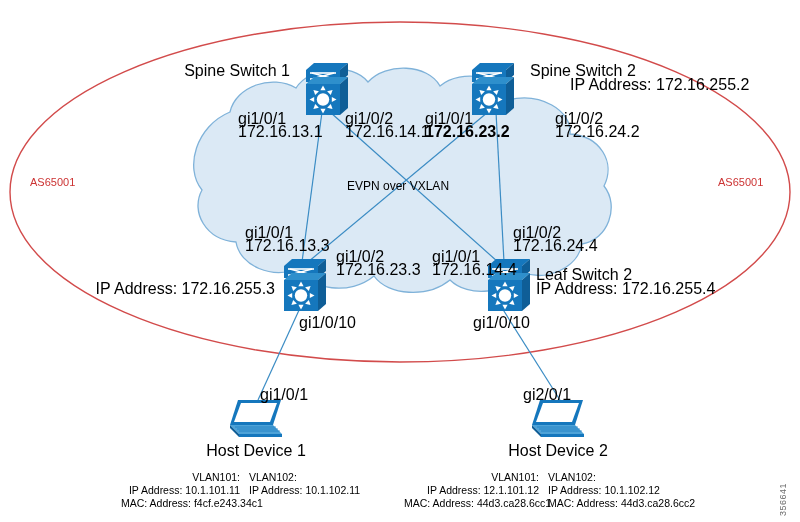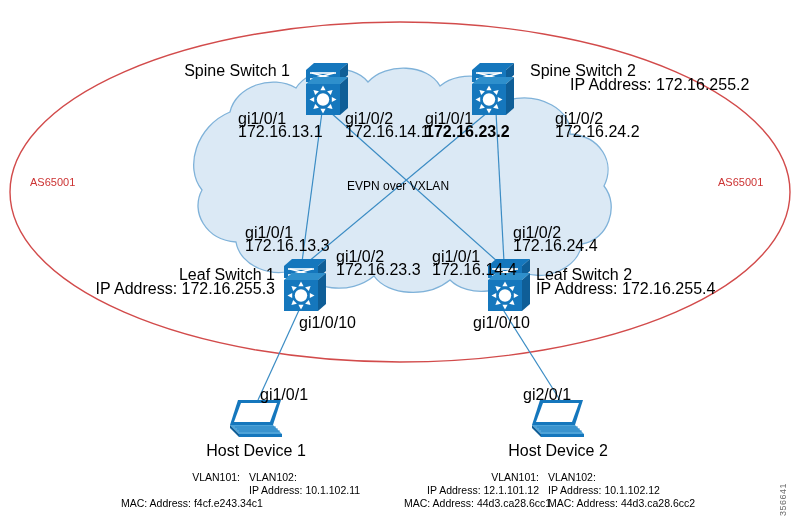--- a/index.html
+++ b/index.html
@@ -162,38 +162,38 @@
 
   <div class="lbl" style="left:530px; top:64px;">Spine Switch 2</div>
   <div class="lbl" style="left:530px; top:78px;margin-left:40px;">IP Address: 172.16.255.2</div>
   <div class="lbl" style="left:425px; top:112px;">gi1/0/1</div>
   <div class="lbl" style="left:425px; top:125px;font-weight:bold;">172.16.23.2</div>
   <div class="lbl" style="left:555px; top:112px;">gi1/0/2</div>
   <div class="lbl" style="left:555px; top:125px;">172.16.24.2</div>
 
   <div class="lbl" style="left:245px; top:226px;">gi1/0/1</div>
   <div class="lbl" style="left:245px; top:239px;">172.16.13.3</div>
-  <div class="lbl lbl-right" style="left:110px; top:268px; width:165px;">Leaf Switch 1</div>
   <div class="lbl lbl-right" style="left:88px; top:282px; width:187px;">IP Address: 172.16.255.3</div>
   <div class="lbl" style="left:336px; top:250px;">gi1/0/2</div>
   <div class="lbl" style="left:336px; top:263px;">172.16.23.3</div>
   <div class="lbl" style="left:299px; top:316px;">gi1/0/10</div>
 
   <div class="lbl" style="left:513px; top:226px;">gi1/0/2</div>
   <div class="lbl" style="left:513px; top:239px;">172.16.24.4</div>
   <div class="lbl" style="left:432px; top:250px;">gi1/0/1</div>
   <div class="lbl" style="left:432px; top:263px;">172.16.14.4</div>
   <div class="lbl" style="left:536px; top:268px;">Leaf Switch 2</div>
   <div class="lbl" style="left:536px; top:282px;">IP Address: 172.16.255.4</div>
   <div class="lbl" style="left:473px; top:316px;">gi1/0/10</div>
 
   <div class="lbl" style="left:260px; top:388px;">gi1/0/1</div>
   <div class="lbl lbl-center" style="left:196px; top:444px; width:120px;">Host Device 1</div>
 
   <div class="lbl lbl-sm lbl-right" style="left:105px; top:471px; width:135px;">VLAN101:</div>
+  <div class="lbl lbl-sm lbl-right" style="left:105px; top:484px; width:135px;">IP Address: 10.1.101.11</div>
   <div class="lbl lbl-sm lbl-right" style="left:105px; top:497px; width:135px;padding-left:16px;">MAC: Address: f4cf.e243.34c1</div>
 
   <div class="lbl lbl-sm" style="left:249px; top:471px;">VLAN102:</div>
   <div class="lbl lbl-sm" style="left:249px; top:484px;">IP Address: 10.1.102.11</div>
 
   <div class="lbl" style="left:523px; top:388px;">gi2/0/1</div>
   <div class="lbl lbl-center" style="left:498px; top:444px; width:120px;">Host Device 2</div>
 
   <div class="lbl lbl-sm lbl-right" style="left:404px; top:471px; width:135px;">VLAN101:</div>
   <div class="lbl lbl-sm lbl-right" style="left:404px; top:484px; width:135px;">IP Address: 12.1.101.12</div>

